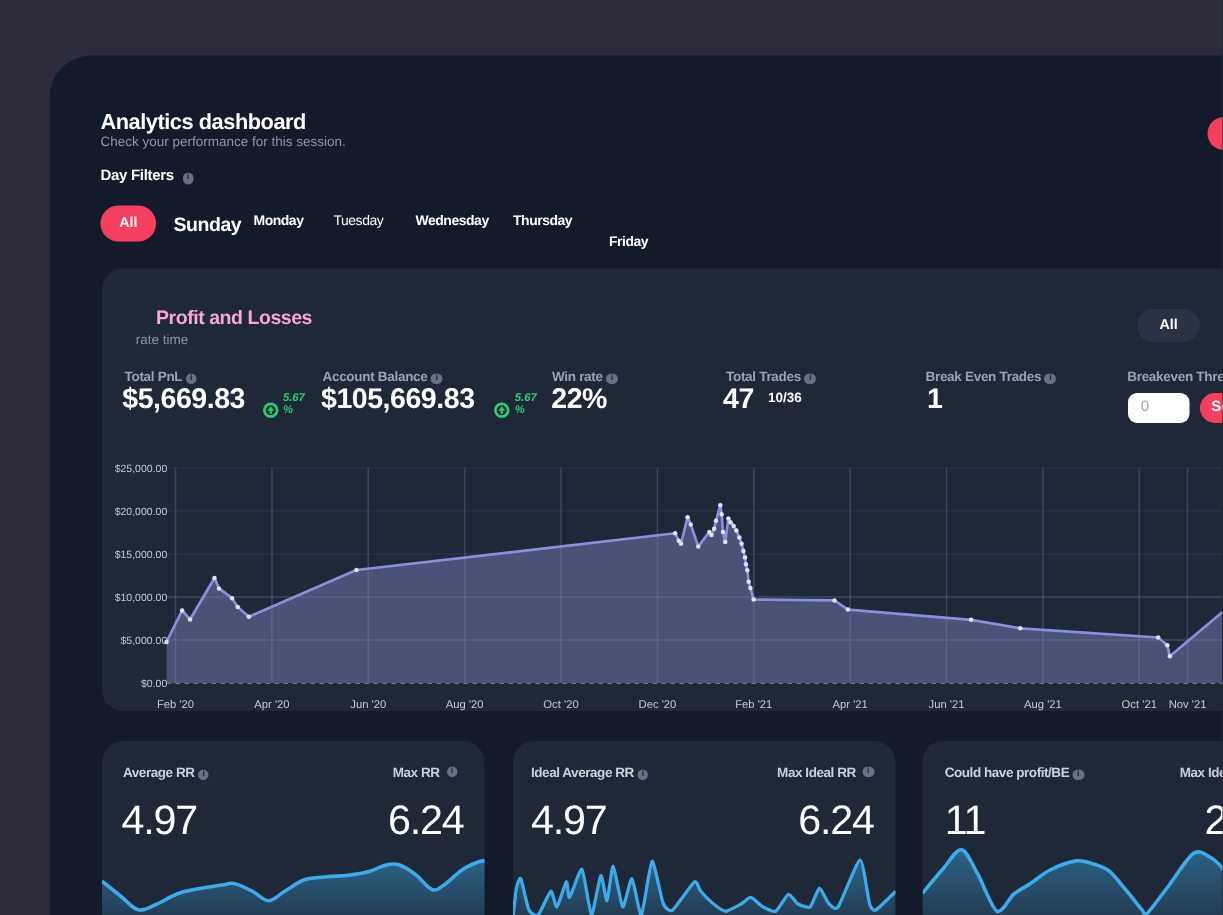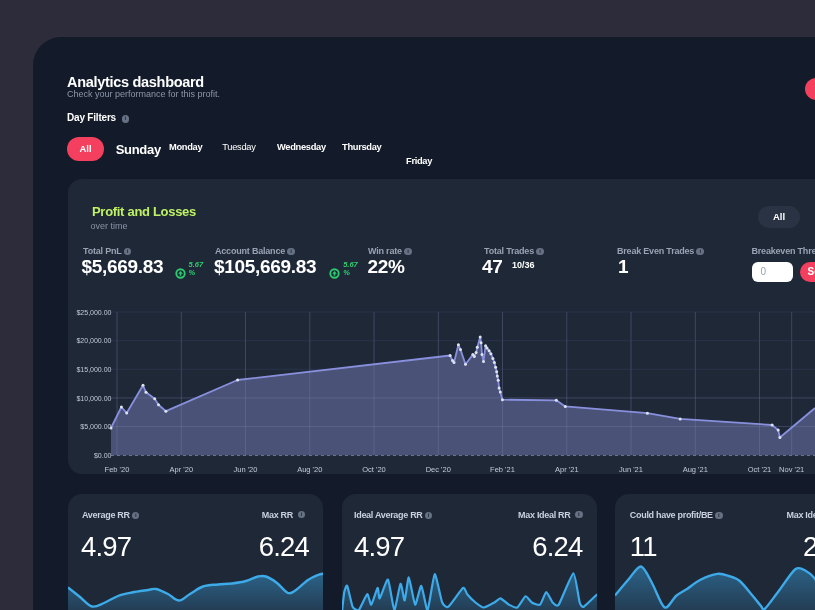--- a/index.html
+++ b/index.html
@@ -5,34 +5,34 @@
 .abs{position:absolute}
 .icoi{display:inline-block;width:7.5px;height:7.5px;border-radius:50%;background:#677184;color:#1e2837;font-size:6px;font-weight:bold;text-align:center;line-height:7.5px;vertical-align:1px}
 .lbl{font-size:9px;font-weight:bold;color:#99a2b4;letter-spacing:-0.2px}
 .val{font-size:19px;font-weight:bold;color:#fff;letter-spacing:-0.3px}
 .blbl{font-size:9px;font-weight:bold;color:#c9d0df;letter-spacing:-0.3px}
 .bval{font-size:27.5px;font-weight:normal;color:#fff;letter-spacing:-0.8px}
 .bcard{position:absolute;top:494px;width:255px;height:200px;background:#1e2837;border-radius:14px;overflow:hidden}
 </style></head><body>
 <div class="abs" style="left:33px;top:37px;width:1100px;height:800px;background:#131b2a;border-radius:28px"></div>
 <div class="abs" style="left:67px;top:74px;font-size:14.5px;font-weight:bold;color:#fff;letter-spacing:-0.3px">Analytics dashboard</div>
-<div class="abs" style="left:67px;top:89px;font-size:9px;color:#8d95a8">Check your performance for this profit.</div>
+<div class="abs" style="left:67px;top:89px;font-size:9px;color:#8d95a8">Check your performance for this session.</div>
 <div class="abs" style="left:805px;top:78px;width:22px;height:22px;border-radius:50%;background:#f43f5e"></div>
 <div class="abs" style="left:67px;top:112px;font-size:10px;font-weight:bold;color:#fff;letter-spacing:-0.2px">Day Filters <span class="icoi" style="margin-left:3px">i</span></div>
 <div class="abs" style="left:67px;top:137px;width:37px;height:24px;background:#f43f5e;border-radius:12px;color:#fff;font-size:9.5px;font-weight:bold;text-align:center;line-height:24px">All</div>
 <div class="abs" style="left:115.7px;top:142.2px;font-size:13px;font-weight:bold;color:#fff;letter-spacing:-0.3px">Sunday</div>
 <div class="abs" style="left:169px;top:142.2px;font-size:9.3px;font-weight:bold;color:#fff;letter-spacing:-0.3px">Monday</div>
 <div class="abs" style="left:222.3px;top:142.2px;font-size:9.3px;font-weight:normal;color:#fff;letter-spacing:-0.3px">Tuesday</div>
 <div class="abs" style="left:277px;top:142.2px;font-size:9.3px;font-weight:bold;color:#fff;letter-spacing:-0.3px">Wednesday</div>
 <div class="abs" style="left:342px;top:142.2px;font-size:9.3px;font-weight:bold;color:#fff;letter-spacing:-0.3px">Thursday</div>
 <div class="abs" style="left:406px;top:156px;font-size:9.3px;font-weight:bold;color:#fff;letter-spacing:-0.3px">Friday</div>
 
 <div class="abs" style="left:68px;top:179px;width:1000px;height:295px;background:#1e2837;border-radius:14px"></div>
-<div class="abs" style="left:92px;top:203.5px;font-size:13px;font-weight:bold;color:#bef264;letter-spacing:-0.3px">Profit and Losses</div>
-<div class="abs" style="left:90.5px;top:220.5px;font-size:9px;color:#8b93a5">over time</div>
+<div class="abs" style="left:104px;top:203.5px;font-size:13px;font-weight:bold;color:#f9a8d4;letter-spacing:-0.3px">Profit and Losses</div>
+<div class="abs" style="left:90.5px;top:220.5px;font-size:9px;color:#8b93a5">rate time</div>
 <div class="abs" style="left:758px;top:206px;width:42px;height:22px;background:#2a3343;border-radius:11px;color:#fff;font-size:9.5px;font-weight:bold;text-align:center;line-height:22px">All</div>
 
 <div class="abs lbl" style="left:83px;top:245.5px">Total PnL <span class="icoi">i</span></div>
 <div class="abs val" style="left:81.5px;top:256px">$5,669.83</div>
 <svg class="abs" style="left:175px;top:267.8px" width="11" height="11" viewBox="0 0 13 13">
     <circle cx="6.5" cy="6.5" r="5" fill="none" stroke="#2bcb6e" stroke-width="2.2"></circle>
     <path d="M6.5 3.4 L9.2 6.8 L3.8 6.8 Z M5.6 6 h1.8 v3.2 h-1.8 Z" fill="#2bcb6e"></path>
   </svg>
 <div class="abs" style="left:188.6px;top:260.5px;font-size:7.5px;font-weight:bold;font-style:italic;color:#2fd06f;line-height:8.6px">5.67<br>%</div>
 

